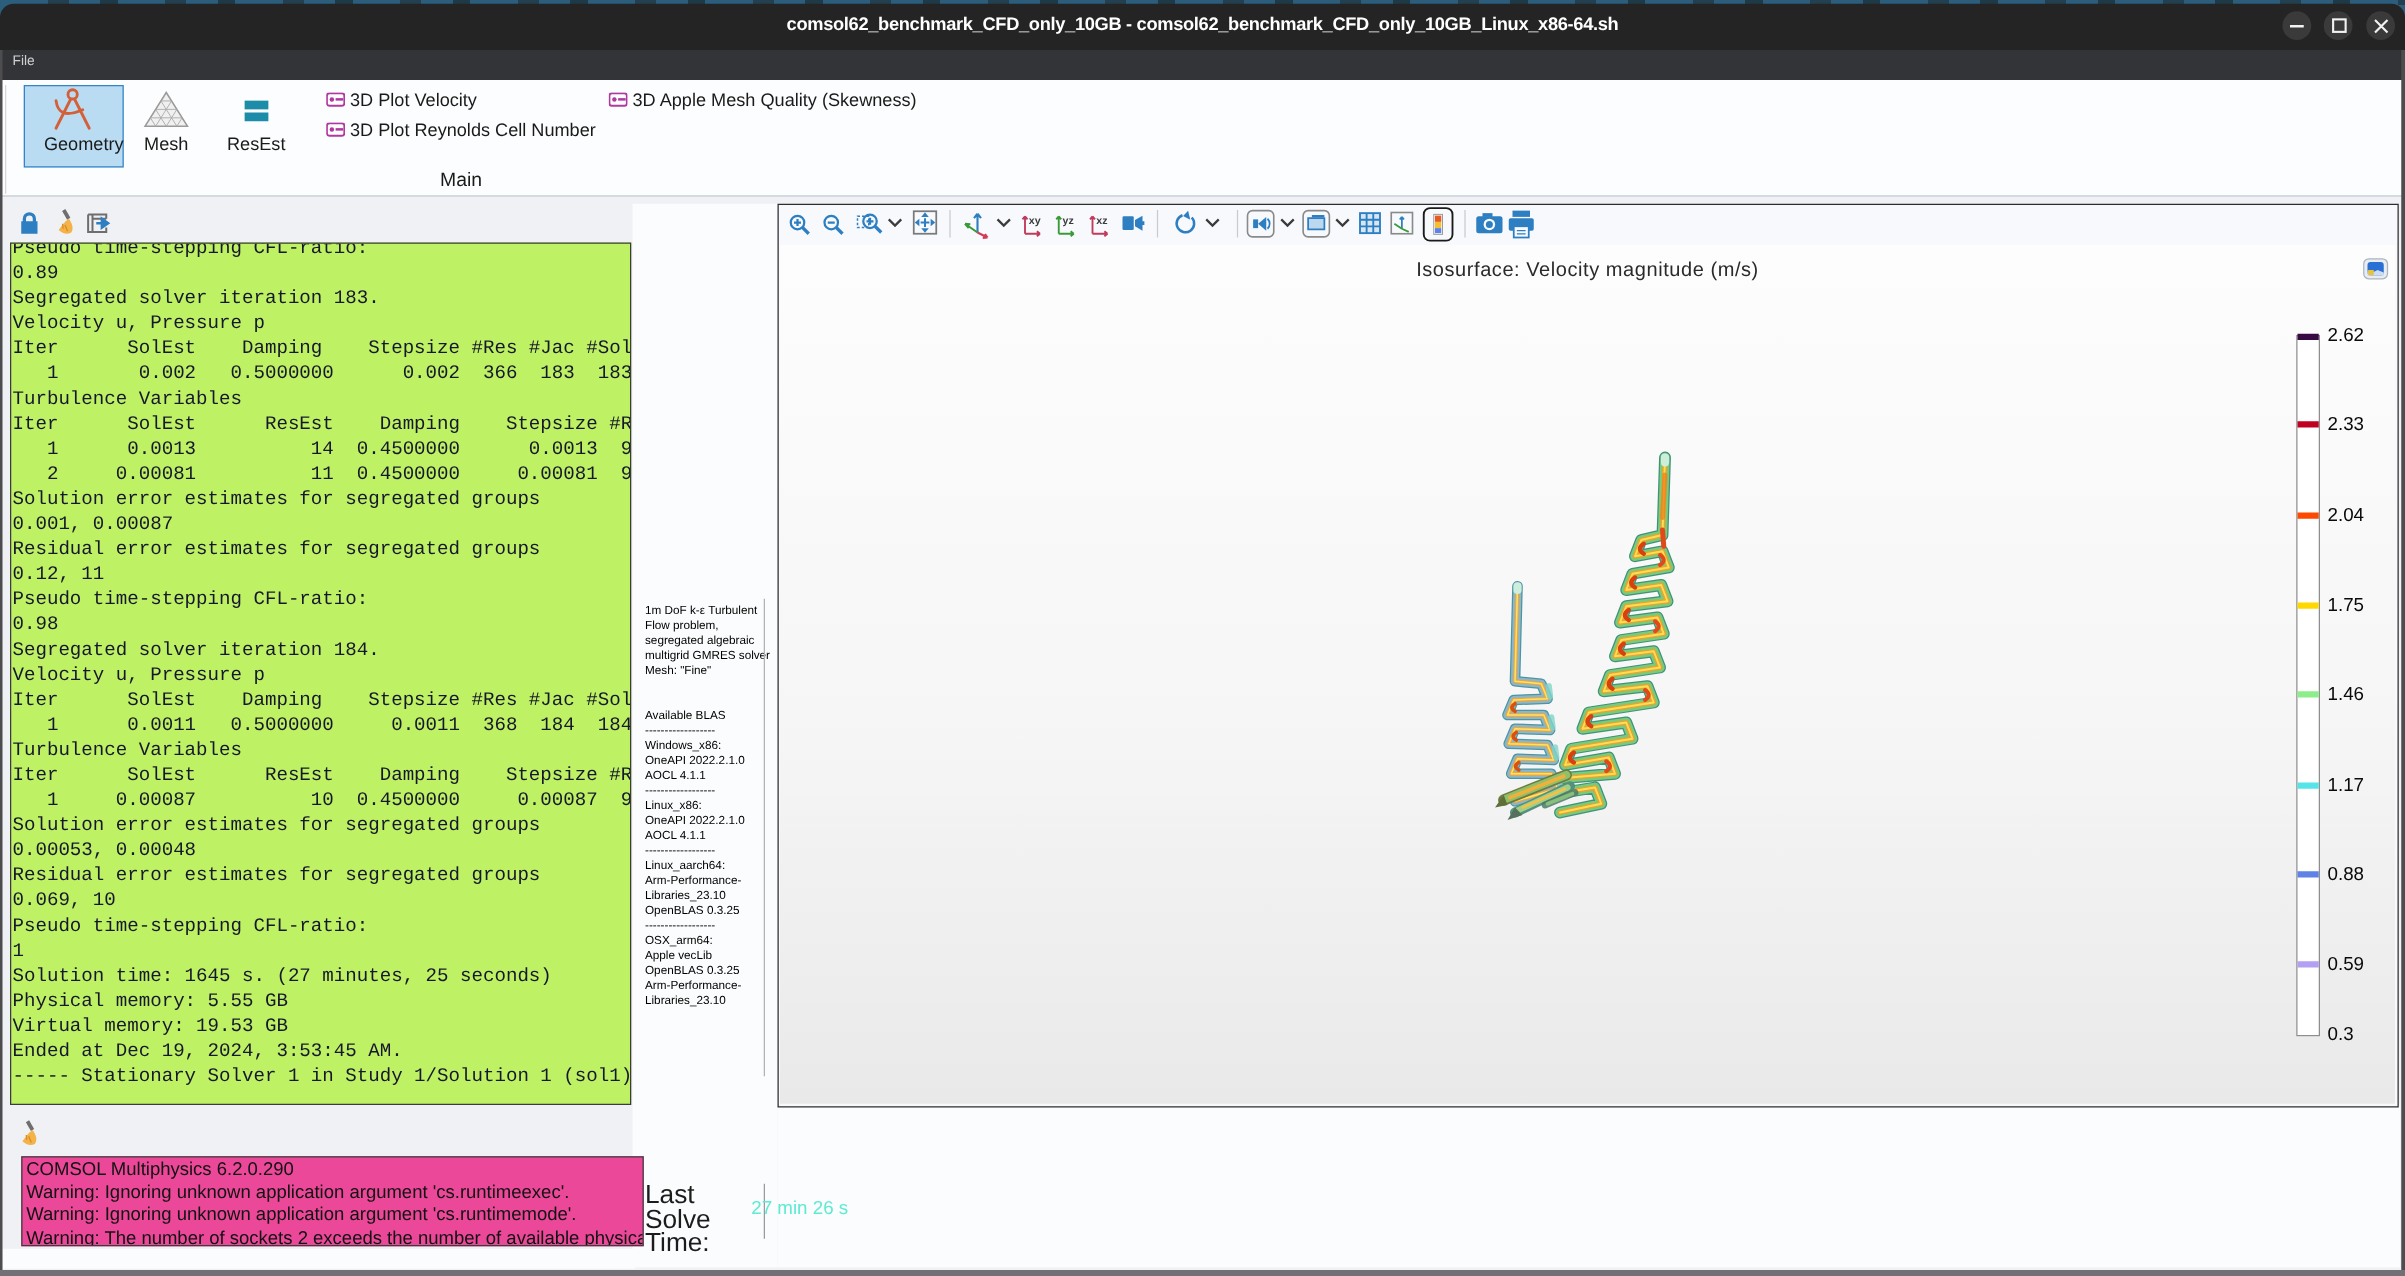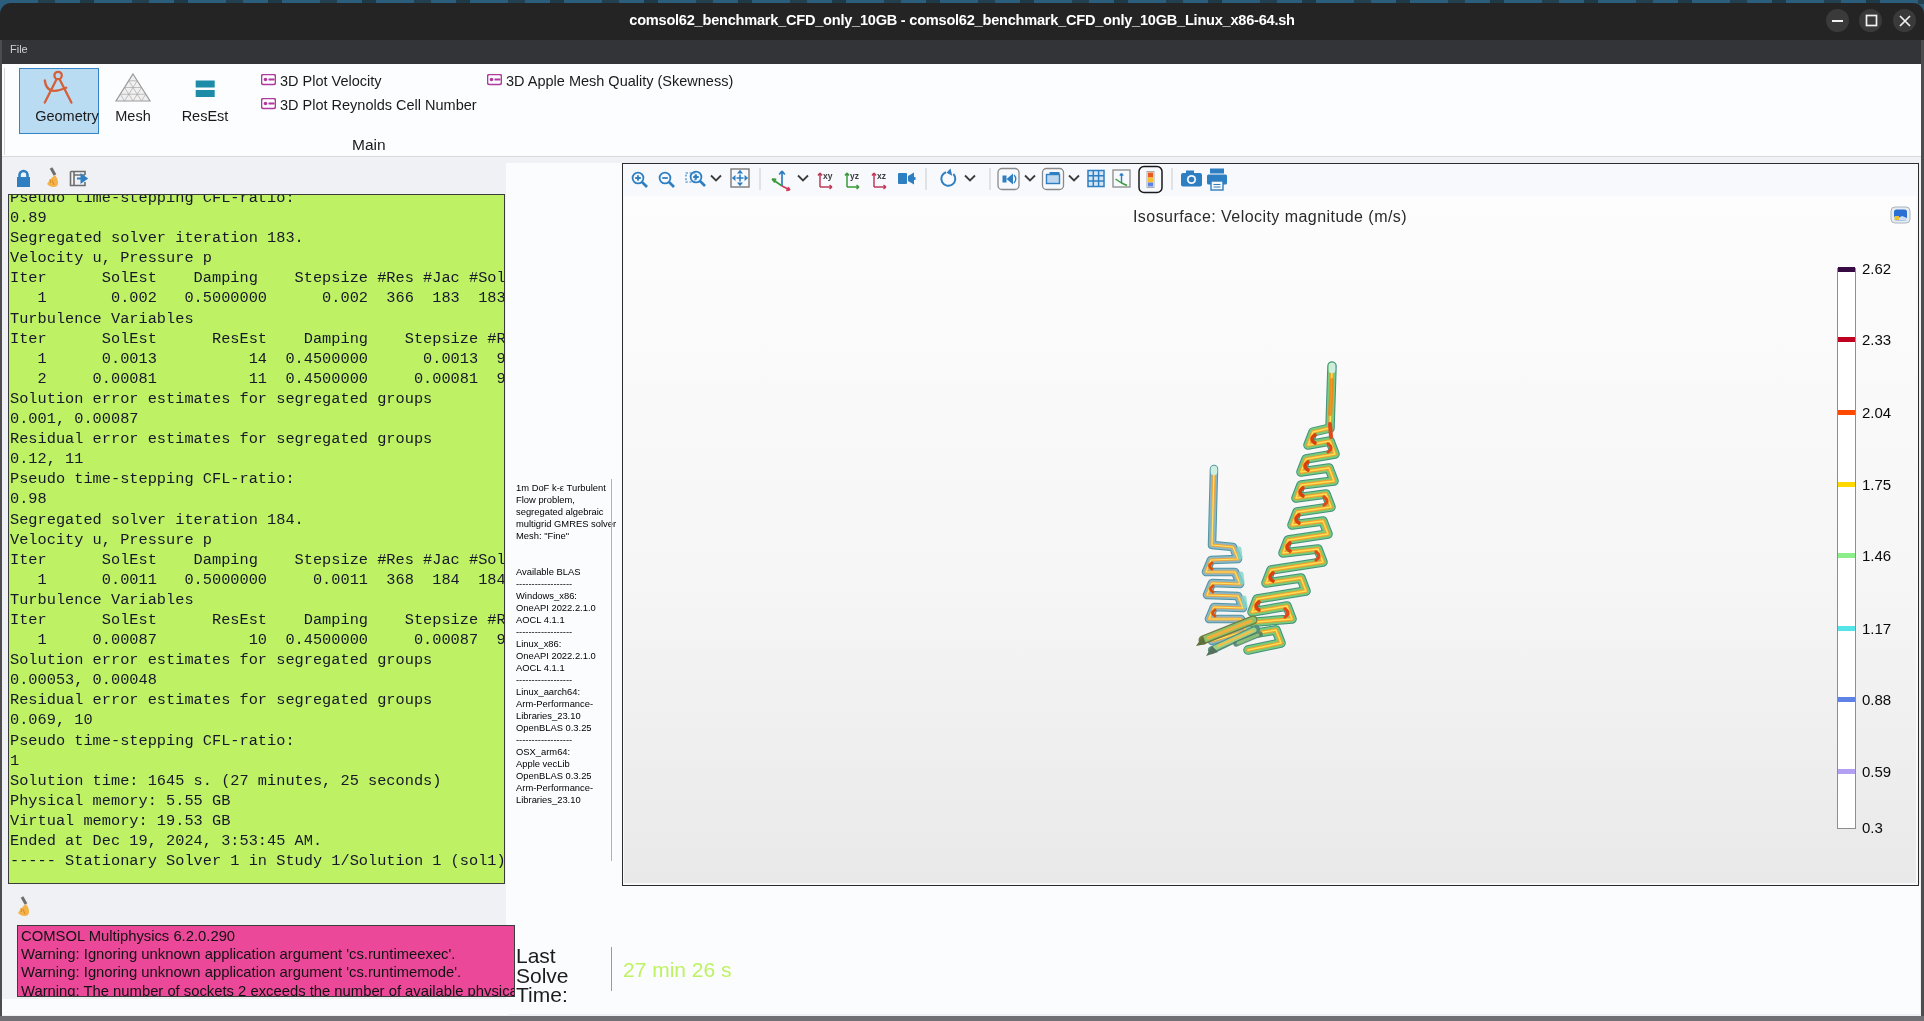--- a/index.html
+++ b/index.html
@@ -51,21 +51,21 @@
            background:linear-gradient(180deg,#fdfdfd 0%,#f6f6f6 55%,#e9e9ea 100%);}
   #gtitle{left:624px;top:208px;width:1292px;text-align:center;font-size:16px;color:#2a2a2a;letter-spacing:0.45px;}
   
   #legbar{left:1837px;top:268px;width:17px;height:559px;background:#fff;
           border:1px solid #8e8e8e;}
   .tick{left:1838px;width:17px;height:5px;}
   .tlab{left:1862px;font-size:15px;color:#0a0a0a;}
   
   #lastsolve{left:516px;top:946px;width:95px;font-size:21px;line-height:19.5px;color:#1c1c1c;}
   #lsrule{left:611px;top:947px;width:1px;height:44px;background:#9a9a9e;}
-  #lsval{left:623px;top:958px;font-size:21px;color:#bef264;}
+  #lsval{left:601px;top:958px;font-size:15px;color:#5eead4;}
 </style>
 </head>
 <body>
 <div id="topstrip" class="abs"></div>
 <div id="titlebar" class="abs"></div>
 <div id="title" class="abs">comsol62_benchmark_CFD_only_10GB - comsol62_benchmark_CFD_only_10GB_Linux_x86-64.sh</div>
 <div class="winbtn abs" style="left:1826px;"></div>
 <div class="winbtn abs" style="left:1859px;"></div>
 <div class="winbtn abs" style="left:1893px;"></div>
 <svg class="abs" style="left:1826px;top:9px;" width="92" height="23" viewBox="0 0 92 23">

